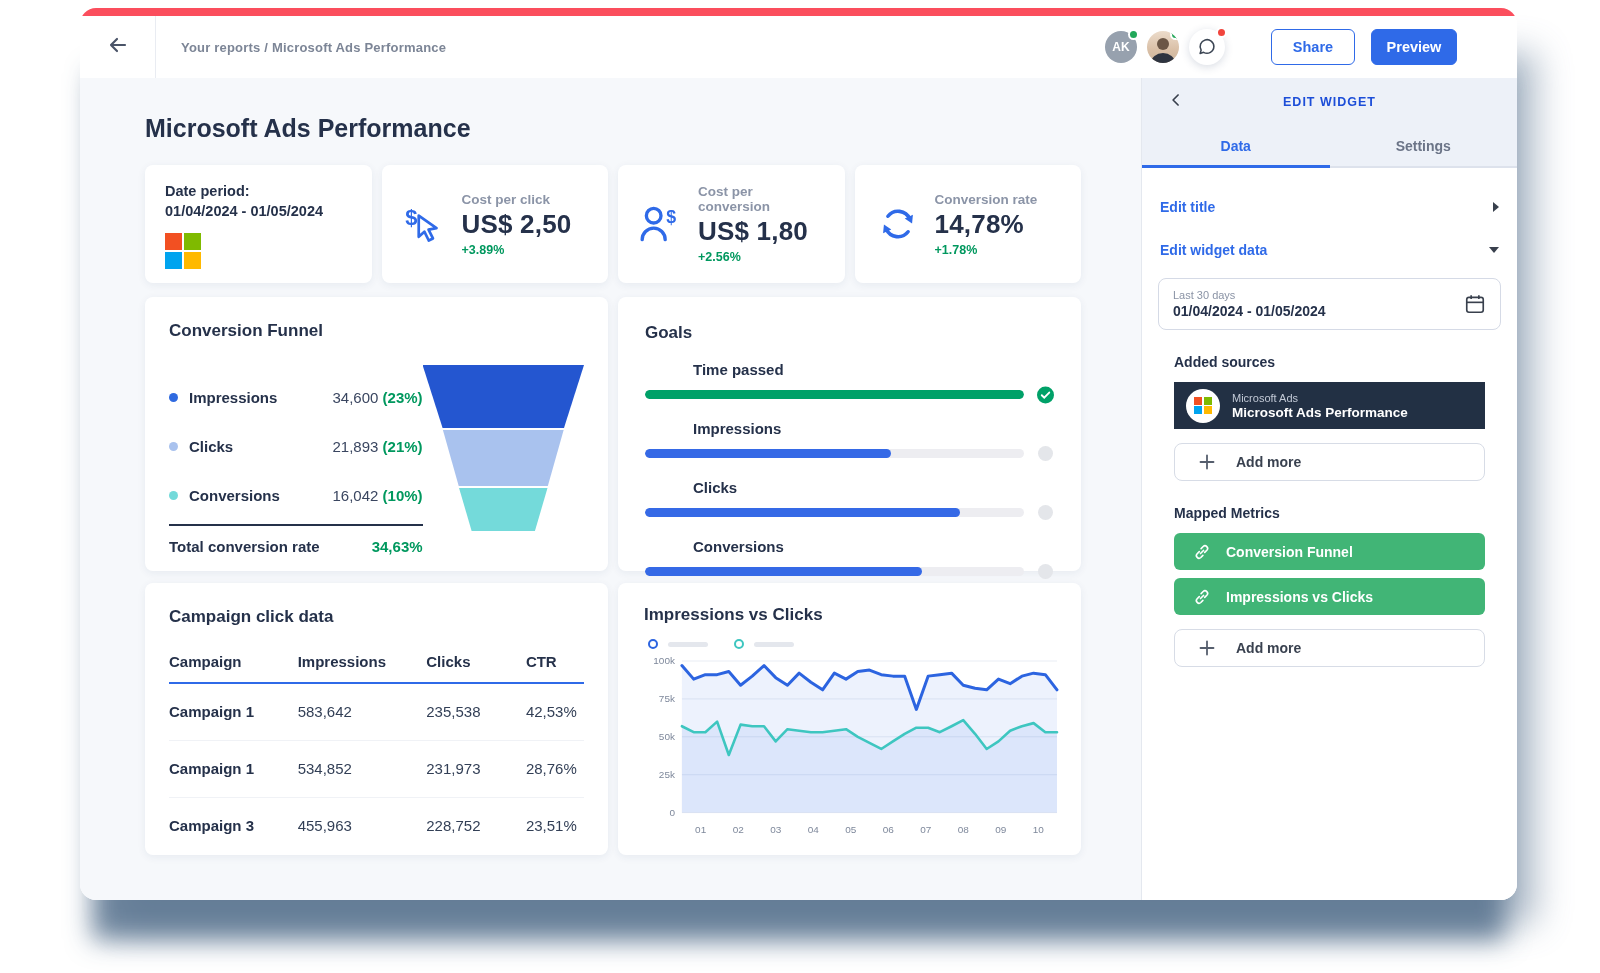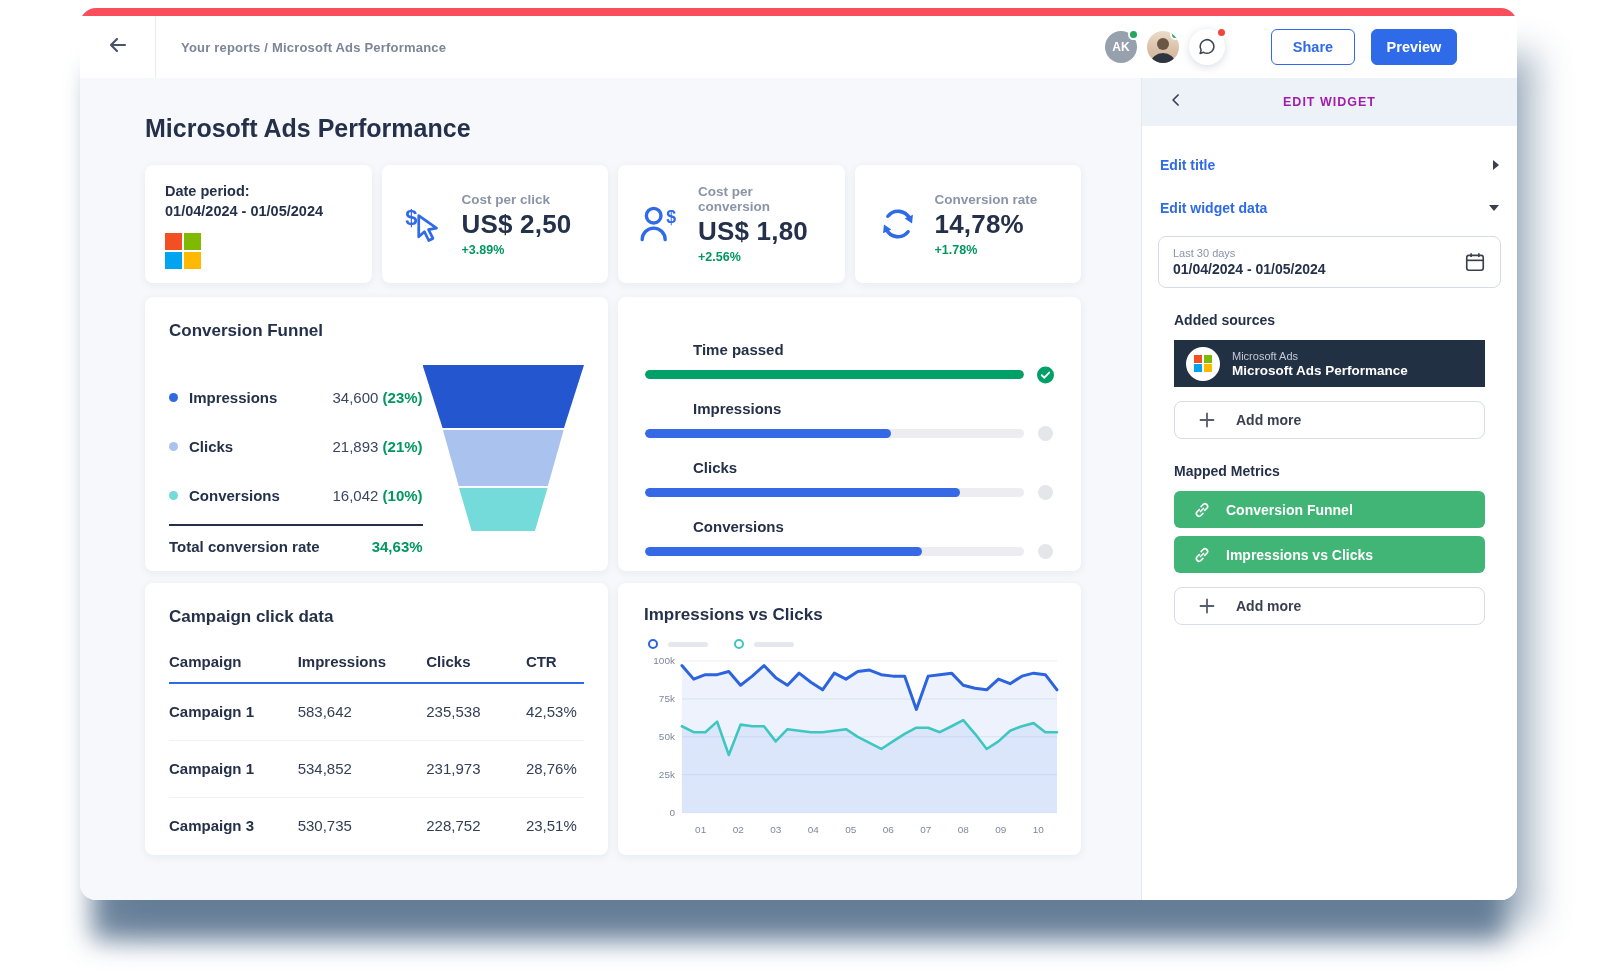--- a/index.html
+++ b/index.html
@@ -100,21 +100,21 @@
   .chart-legend { display:flex; align-items:center; gap:26px; margin:14px 0 2px 4px; }
   .cl-item { display:flex; align-items:center; gap:10px; }
   .cl-circle { width:10px; height:10px; border-radius:50%; background:#fff; border:2px solid; }
   .cl-pill { width:40px; height:5px; border-radius:3px; background:#e4e7ed; }
   .chart-svg { width:100%; height:auto; display:block; }
 
   
   .sb-header { background:#edf1f8; }
   .sb-header-row { position:relative; height:48px; display:flex; align-items:center; justify-content:center; }
   .sb-back { position:absolute; left:24px; top:12px; cursor:pointer; }
-  .sb-title { font-size:12.5px; font-weight:700; letter-spacing:1px; color:#a21caf;text-align:center; }
+  .sb-title { font-size:12.5px; font-weight:700; letter-spacing:1px; color:#1d4ed8;text-align:center; }
   .sb-tabs { display:flex; height:42px; border-bottom:2px solid #dde2ec; }
   .sb-tab { width:50%; display:flex; align-items:center; justify-content:center; font-size:14px; font-weight:600; color:#6b7487; cursor:pointer; border-bottom:3px solid transparent; margin-bottom:-2px; }
   .sb-tab.active { color:#2F6AE8; border-bottom-color:#2F6AE8; }
   .sb-content { padding:24px 16px 0 16px; background:#fff; }
   .sb-link-row { display:flex; align-items:center; justify-content:space-between; padding:0 2px 0 2px; height:30px; margin-bottom:13px; cursor:pointer; }
   .sb-link { font-size:14px; font-weight:600; color:#2F6AE8; }
   .tri-right { width:0; height:0; border-top:5px solid transparent; border-bottom:5px solid transparent; border-left:6px solid #39404d; }
   .tri-down { width:0; height:0; border-left:5px solid transparent; border-right:5px solid transparent; border-top:6px solid #39404d; }
   .date-box { border:1px solid #d5dae6; border-radius:8px; height:52px; padding:8px 14px; display:flex; align-items:center; cursor:pointer; margin-top:2px; }
   .date-box-text { display:flex; flex-direction:column; }
@@ -268,20 +268,21 @@
                 </div>
               <div class="funnel-shape">
                 <div class="funnel-seg s1" style="background: rgb(36, 86, 208);"></div>
                 <div class="funnel-seg s2" style="background: rgb(169, 194, 238);"></div>
                 <div class="funnel-seg s3" style="background: rgb(116, 218, 218);"></div>
               </div>
             </div>
           </div>
 
           <div class="card widget goals-card">
+            <div class="widget-title">Goals</div>
             <div id="goals-list">
                 <div class="goal-row">
                   <div class="goal-label">Time passed</div>
                   <div class="goal-line">
                     <div class="goal-track">
                       <div class="goal-fill" style="width:100%;background:#00A168"></div>
                     </div>
                     <div class="goal-state">
                       <svg width="18" height="18" viewBox="0 0 16 16">
                         <circle cx="8" cy="8" r="8" fill="#00A168"></circle>
@@ -354,21 +355,21 @@
                     <td>42,53%</td>
                   </tr>
                   <tr>
                     <td>Campaign 1</td>
                     <td>534,852</td>
                     <td>231,973</td>
                     <td>28,76%</td>
                   </tr>
                   <tr>
                     <td>Campaign 3</td>
-                    <td>530,735</td>
+                    <td>455,963</td>
                     <td>228,752</td>
                     <td>23,51%</td>
                   </tr>
                 </tbody>
             </table>
           </div>
 
           <div class="card widget chart-card">
             <div class="widget-title">Impressions vs Clicks</div>
             <div class="chart-legend">
@@ -414,20 +415,24 @@
       <div class="sidebar">
         <div class="sb-header">
           <div class="sb-header-row">
             <span class="sb-back">
               <svg width="20" height="20" viewBox="0 0 24 24" fill="none" stroke="#39404d" stroke-width="2">
                   <path d="M14.5 6 l-6 6 6 6" stroke-linecap="round" stroke-linejoin="round"></path>
                 </svg>
             </span>
             <span class="sb-title">EDIT WIDGET</span>
           </div>
+          <div class="sb-tabs" id="sb-tabs">
+              <div class="sb-tab active">Data</div>
+              <div class="sb-tab">Settings</div>
+            </div>
         </div>
 
         <div class="sb-content">
           <div class="sb-link-row">
             <span class="sb-link">Edit title</span>
             <span class="tri-right"></span>
           </div>
           <div class="sb-link-row">
             <span class="sb-link">Edit widget data</span>
             <span class="tri-down"></span>

